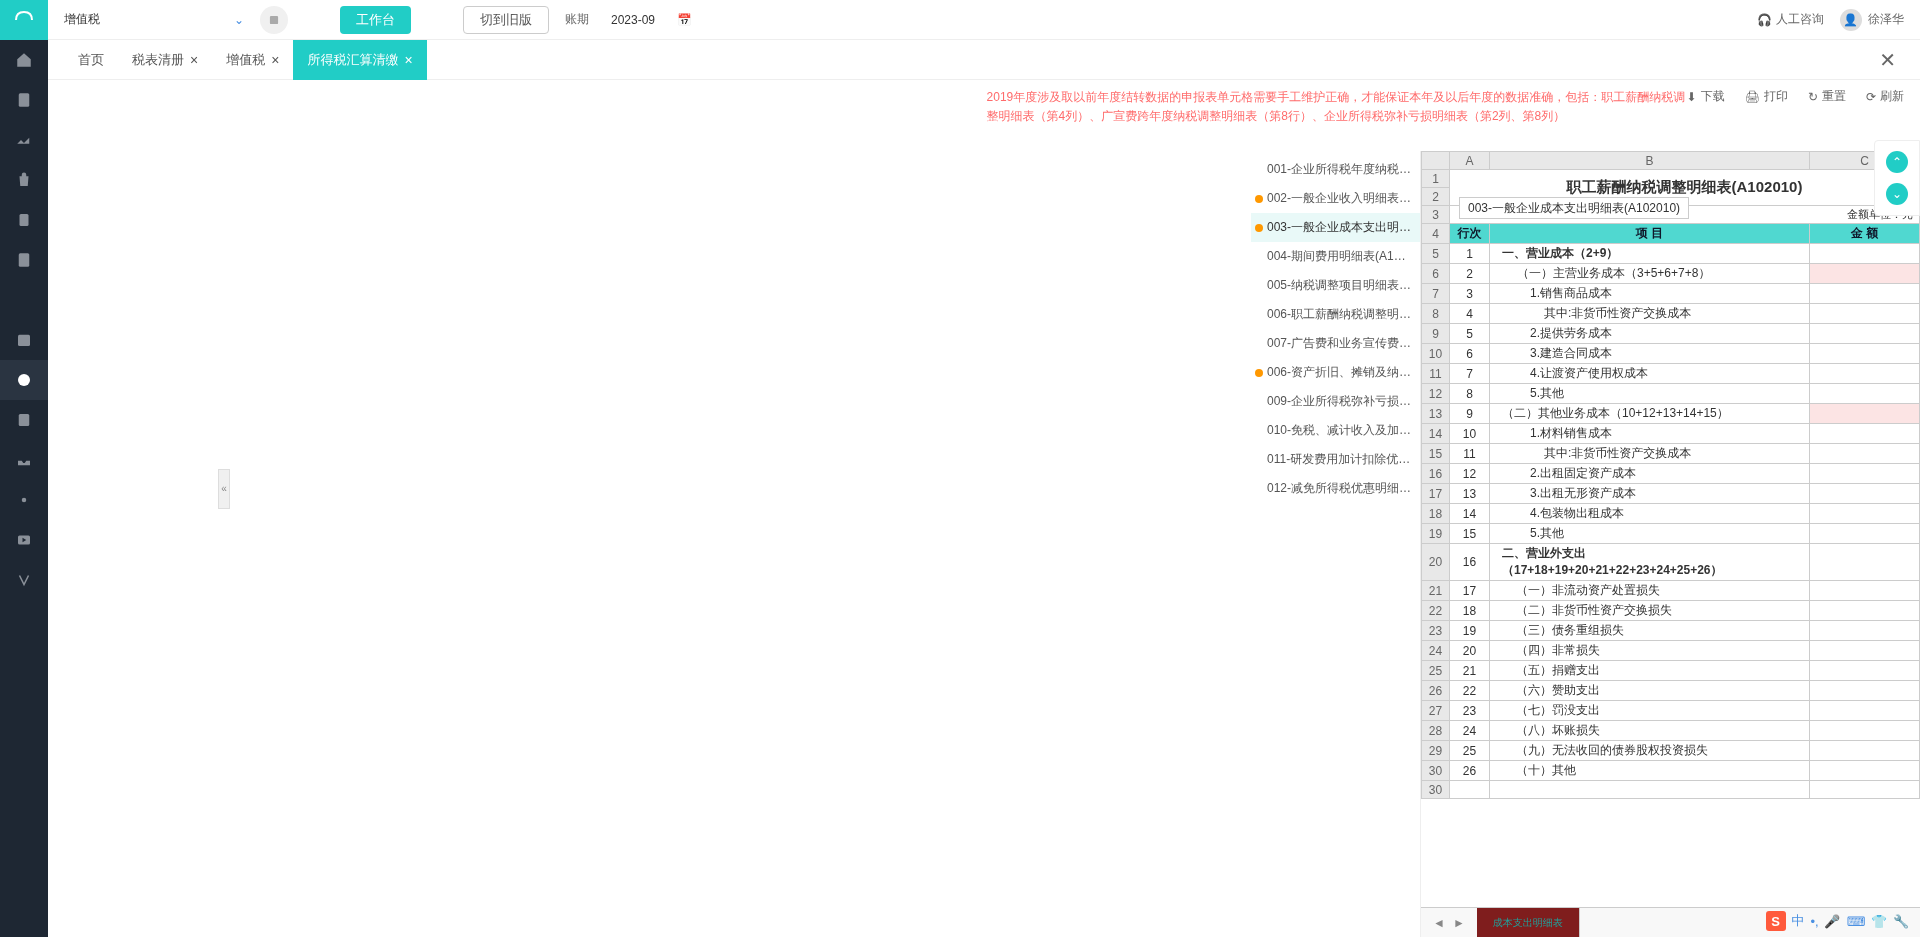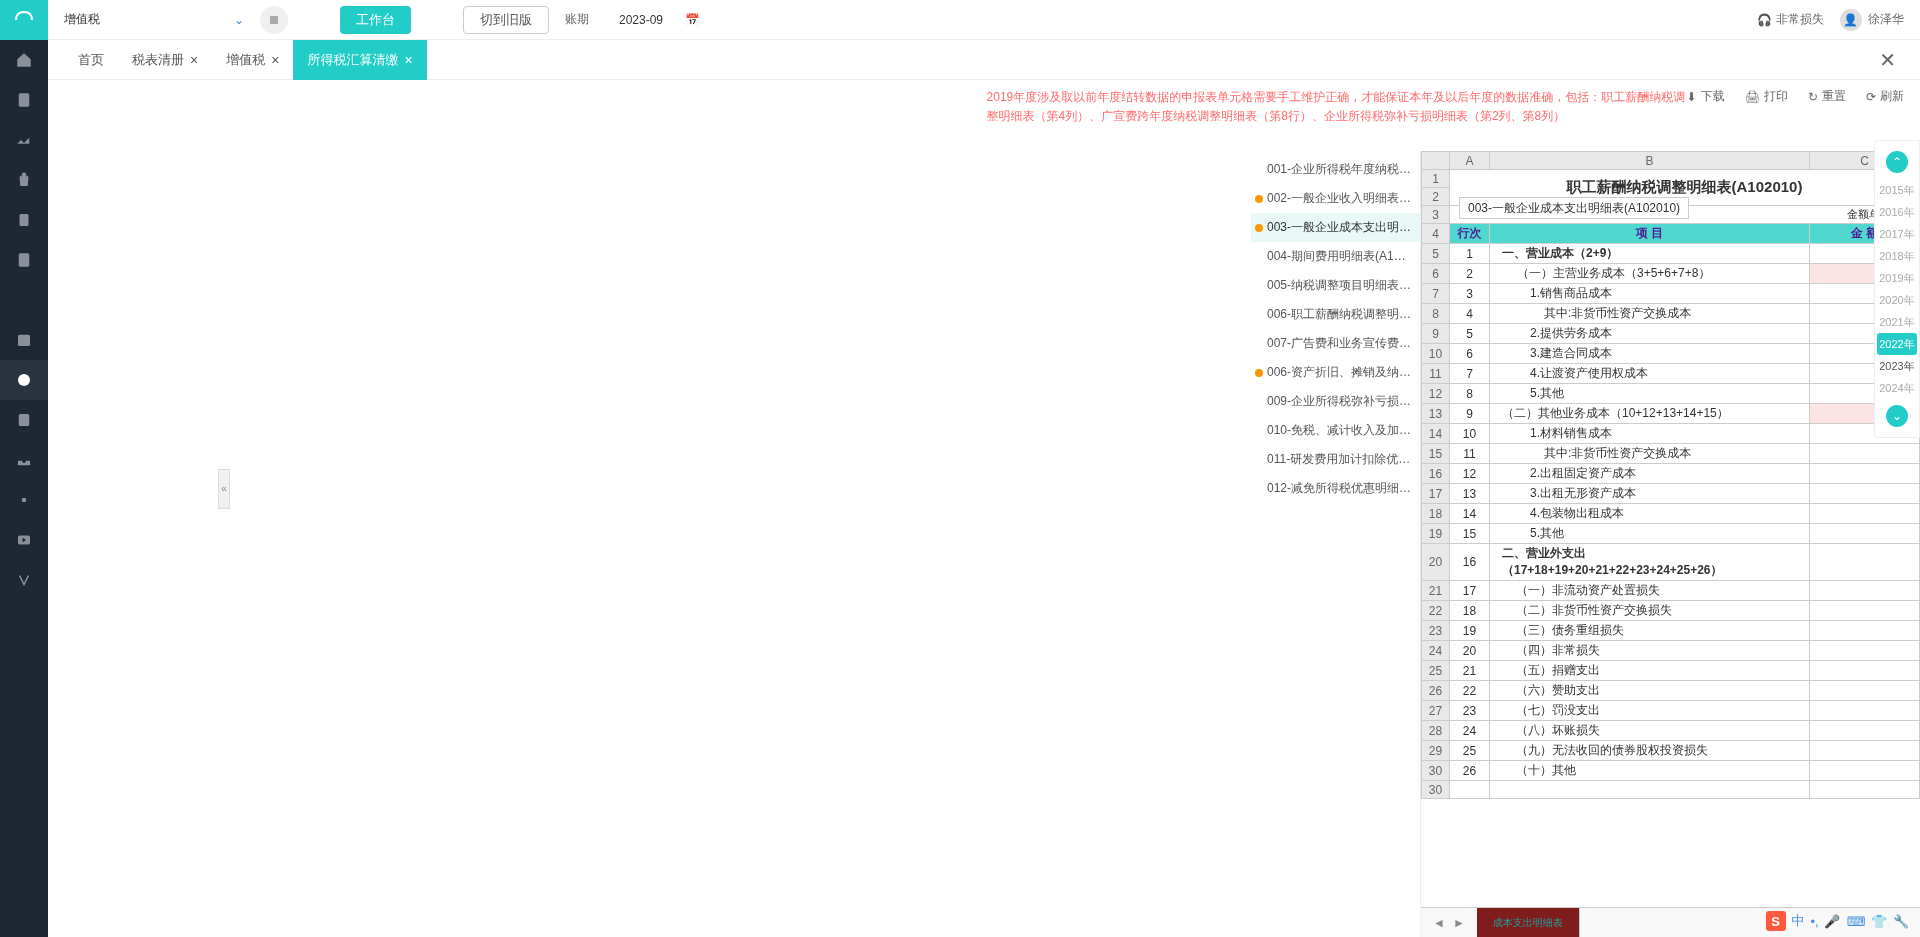--- a/index.html
+++ b/index.html
@@ -13,21 +13,21 @@
 .nav-item.active{color:#fff;background:#2a3441;}
 .main{flex:1;display:flex;flex-direction:column;background:#fff;}
 .topbar{height:40px;display:flex;align-items:center;padding:0 16px;border-bottom:1px solid #eee;gap:16px;}
 .dropdown{min-width:180px;height:28px;display:flex;align-items:center;justify-content:space-between;cursor:pointer;color:#333;}
 .chevron{color:#4a90e2;}
 .circle-btn{width:28px;height:28px;border-radius:50%;background:#f0f0f0;display:flex;align-items:center;justify-content:center;cursor:pointer;color:#aaa;}
 .btn{height:28px;padding:0 16px;border-radius:4px;display:flex;align-items:center;cursor:pointer;font-size:13px;margin-left:36px;}
 .btn-primary{background:#21cdc6;color:#fff;}
 .btn-outline{border:1px solid #ccc;background:#fff;color:#555;}
 .period-label{color:#666;}
-.period-value{color:#333;margin-left:14px;}
+.period-value{color:#333;margin-left:6px;}
 .cal-icon{color:#21cdc6;margin-left:6px;}
 .topbar-right{margin-left:auto;display:flex;align-items:center;gap:16px;color:#666;}
 .user{display:flex;align-items:center;gap:6px;}
 .avatar{width:22px;height:22px;border-radius:50%;background:#ddd;display:flex;align-items:center;justify-content:center;}
 .tabs{height:40px;display:flex;align-items:center;padding:0 16px;border-bottom:1px solid #eee;}
 .tab{padding:0 14px;height:40px;display:flex;align-items:center;gap:6px;cursor:pointer;font-size:13px;color:#555;}
 .tab.active{background:#21cdc6;color:#fff;}
 .tab-close{font-size:14px;cursor:pointer;}
 .big-close{margin-left:auto;font-size:20px;color:#666;cursor:pointer;padding:0 8px;}
 .notice-bar{padding:8px 16px;display:flex;align-items:flex-start;}
@@ -42,21 +42,21 @@
 .form-item.has-warn::before{content:"";position:absolute;left:4px;top:50%;transform:translateY(-50%);width:8px;height:8px;border-radius:50%;background:#ff9800;}
 .sheet-area{flex:1;display:flex;flex-direction:column;position:relative;background:#fff;}
 .sheet-scroll{flex:1;overflow:auto;}
 .sheet-table{border-collapse:collapse;font-size:12px;}
 .sheet-table td{border:1px solid #ccc;padding:1px 6px;height:18px;text-align:center;background:#fff;}
 .sheet-table .row-hdr{background:#e8e8e8;color:#666;width:28px;}
 .sheet-table .col-hdr{background:#e8e8e8;color:#666;}
 .sheet-table .corner{background:#e8e8e8;}
 .sheet-table .title-cell{font-weight:bold;font-size:15px;text-align:center;}
 .sheet-table .unit-cell{text-align:right;font-size:11px;}
-.sheet-table .th{background:#50d8d0;color:#4c1d95;font-weight:bold;}
+.sheet-table .th{background:#50d8d0;color:#0f172a;font-weight:bold;}
 .sheet-table .seq{text-align:center;}
 .sheet-table .item{text-align:left;padding-left:12px;}
 .sheet-table .pink{background:#fce4e4;}
 .sheet-table .amount{width:110px;}
 .breadcrumb-line{position:absolute;left:38px;top:46px;height:22px;padding:2px 8px;border:1px solid #ccc;background:#fff;font-size:12px;display:flex;align-items:center;z-index:5;}
 .sheet-footer{height:30px;border-top:1px solid #ccc;display:flex;align-items:center;background:#f8f8f8;}
 .sheet-tab{padding:0 16px;height:30px;display:flex;align-items:center;border-right:1px solid #ccc;color:#21a09a;background:#7f1d1d;cursor:pointer;font-size:10px;}
 .sheet-nav{padding:0 12px;display:flex;gap:8px;color:#888;}
 .year-panel{position:absolute;right:0;top:140px;width:46px;background:#fff;border:1px solid #eee;border-radius:4px 0 0 4px;display:flex;flex-direction:column;align-items:center;padding:6px 0;gap:2px;}
 .year-btn{width:40px;height:22px;display:flex;align-items:center;justify-content:center;font-size:11px;color:#aaa;cursor:pointer;border-radius:3px;}
@@ -164,21 +164,21 @@
           </svg>
       </div>
       <div class="btn btn-primary">工作台</div>
       <div class="btn btn-outline">切到旧版</div>
       <span class="period-label">账期</span>
       <span class="period-value">2023-09</span>
       <span class="cal-icon">📅</span>
       <div class="topbar-right">
         <div class="action">
           <span>🎧</span>
-          <span>非常损失</span>
+          <span>人工咨询</span>
         </div>
         <div class="user">
           <span class="avatar">👤</span>
           <span>徐泽华</span>
         </div>
       </div>
     </div>
 
     <div class="tabs" id="tabs-bar">
       <div class="tab">首页</div>
@@ -430,32 +430,20 @@
         </div>
       </div>
     </div>
   </div>
 </div>
 
 <div class="collapse-handle">«</div>
 
 <div class="year-panel">
   <div class="year-arrow">⌃</div>
-  <div id="year-list">
-      <div class="year-btn">2015年</div>
-      <div class="year-btn">2016年</div>
-      <div class="year-btn">2017年</div>
-      <div class="year-btn">2018年</div>
-      <div class="year-btn">2019年</div>
-      <div class="year-btn">2020年</div>
-      <div class="year-btn">2021年</div>
-      <div class="year-btn current">2022年</div>
-      <div class="year-btn near">2023年</div>
-      <div class="year-btn">2024年</div>
-    </div>
   <div class="year-arrow">⌄</div>
 </div>
 
 <div class="ime-bar">
   <span class="ime-badge">S</span>
   <span class="ime-item">中</span>
   <span class="ime-item">•,</span>
   <span class="ime-item">🎤</span>
   <span class="ime-item">⌨</span>
   <span class="ime-item">👕</span>

